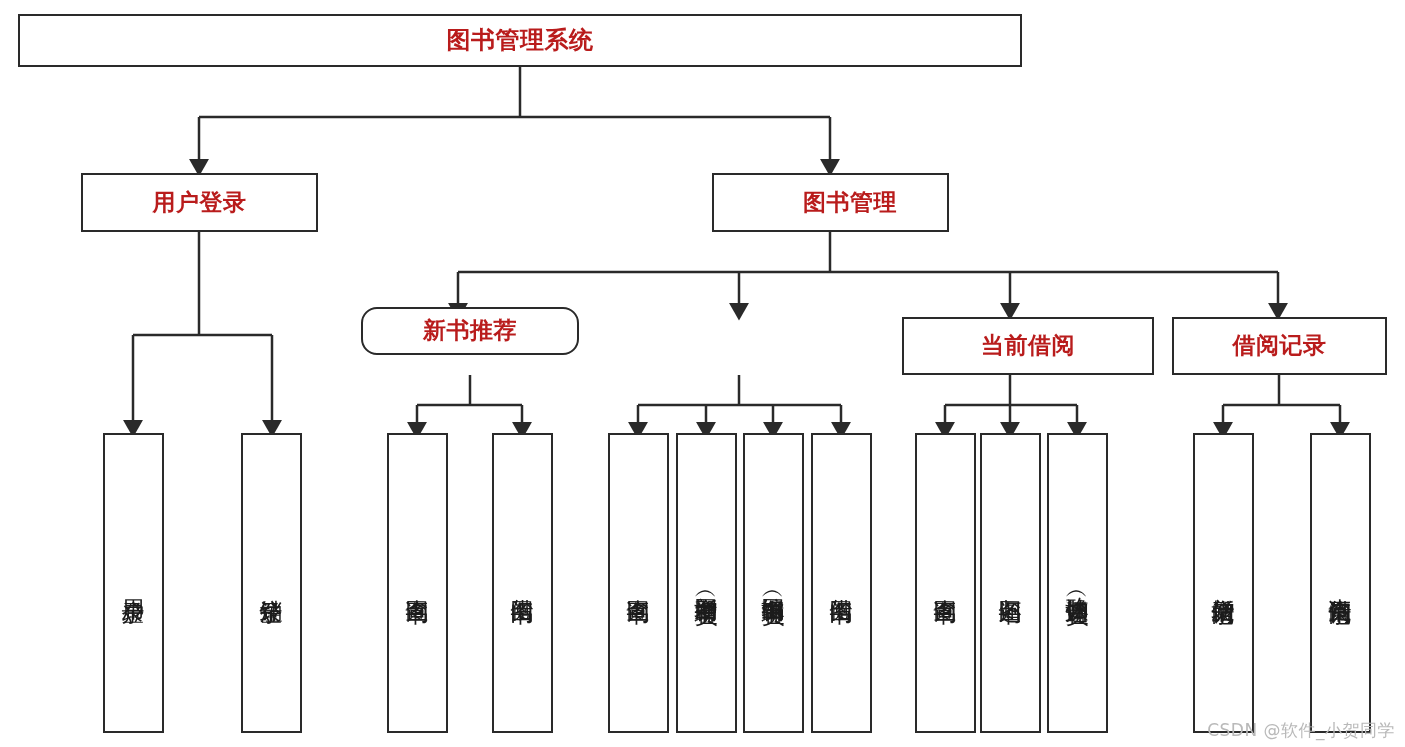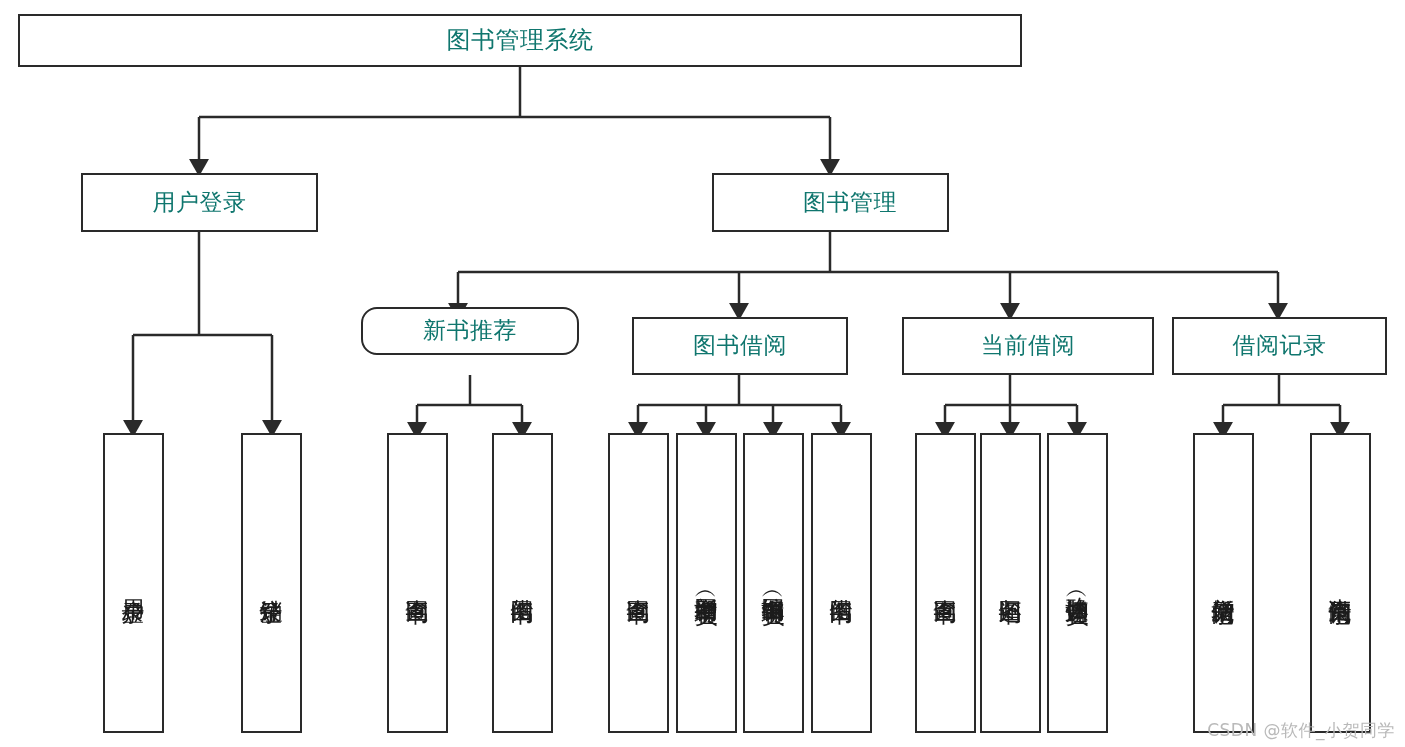--- a/index.html
+++ b/index.html
@@ -31,24 +31,25 @@
     box-sizing: border-box;
     background: #ffffff;
     border: 2.5px solid #2a2a2a;
     display: flex;
     align-items: center;
     justify-content: center;
     overflow: hidden;
   }
   .node-label-h {
     font-size: 23px;
-    color: #0f766e;
+    color: #b91c1c;
     line-height: 1.1;
     white-space: nowrap;
     letter-spacing: 0.5px;
+    font-weight: bold;
   }
   .node-label-v {
     font-size: 23px;
     color: #1c1c1c;
     writing-mode: vertical-rl;
     text-orientation: upright;
     line-height: 1.22;
     letter-spacing: 1px;
     white-space: nowrap;
   }
@@ -148,23 +149,20 @@
   </div>
 
   <div class="node-box" style="left:712px; top:173px; width:237px; height:59px;padding-left:39px;">
     <span class="node-label-h">图书管理</span>
   </div>
 
   <div class="node-box" style="left:361px; top:307px; width:218px; height:48px;border-radius:16px;">
     <span class="node-label-h">新书推荐</span>
   </div>
 
-  <div class="node-box" style="left:632px; top:317px; width:216px; height:58px;">
-    <span class="node-label-h">图书借阅</span>
-  </div>
 
   <div class="node-box" style="left:902px; top:317px; width:252px; height:58px;">
     <span class="node-label-h">当前借阅</span>
   </div>
 
   <div class="node-box" style="left:1172px; top:317px; width:215px; height:58px;">
     <span class="node-label-h">借阅记录</span>
   </div>
 
   <div class="node-box" style="left:103px; top:433px; width:61px; height:300px;">

